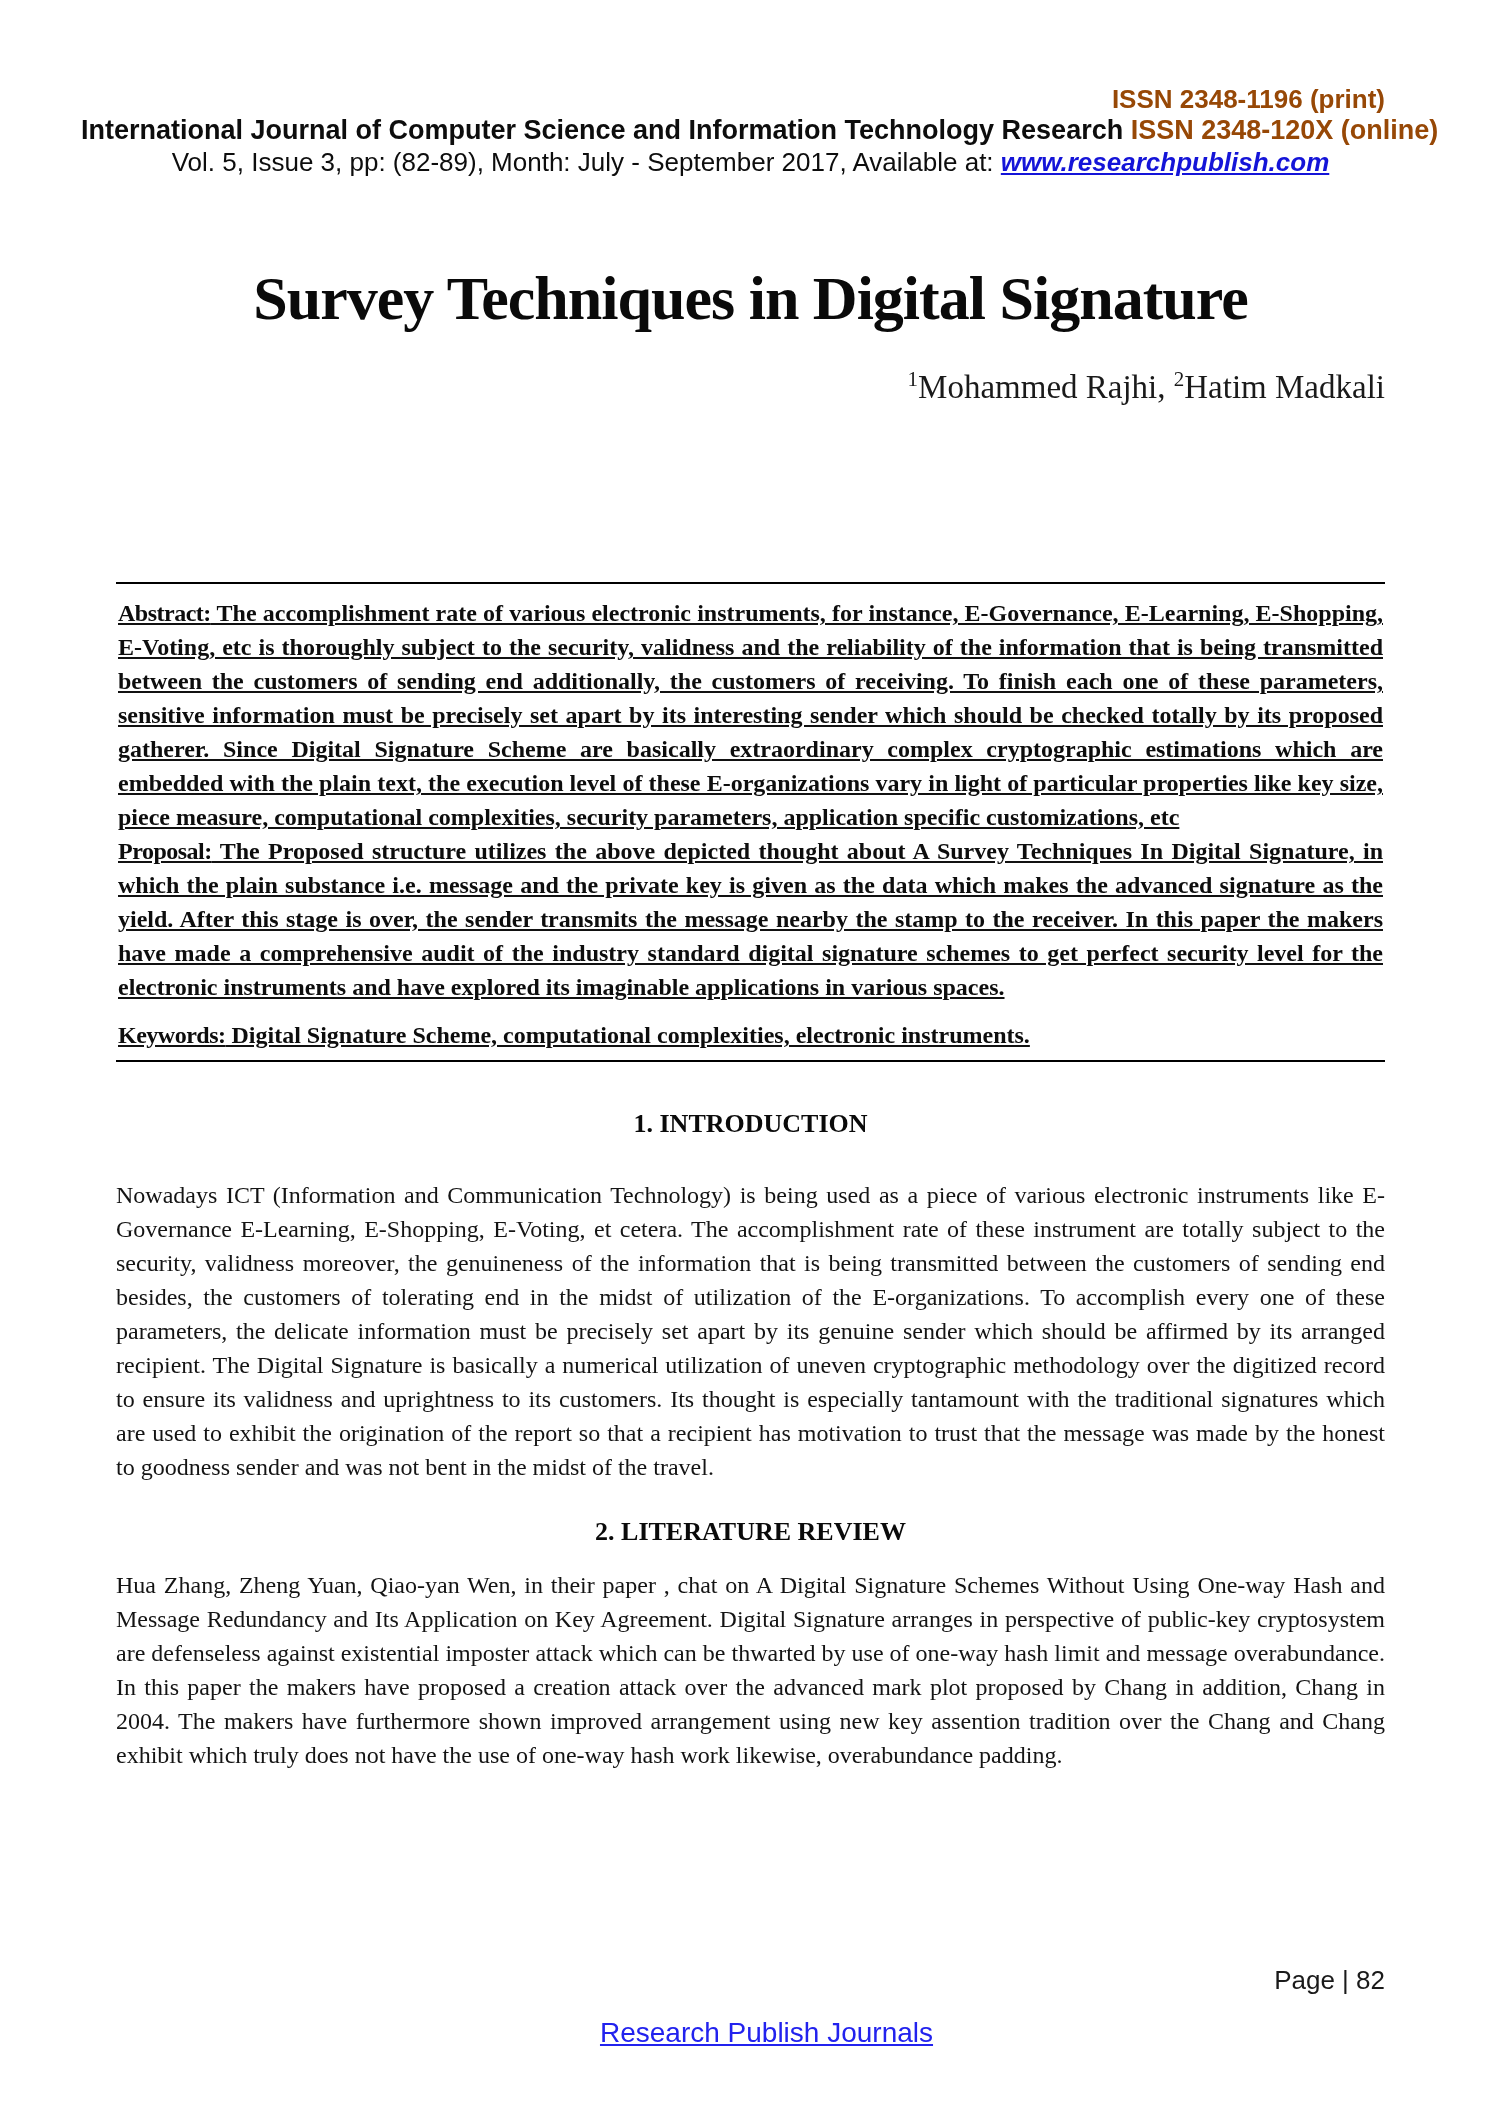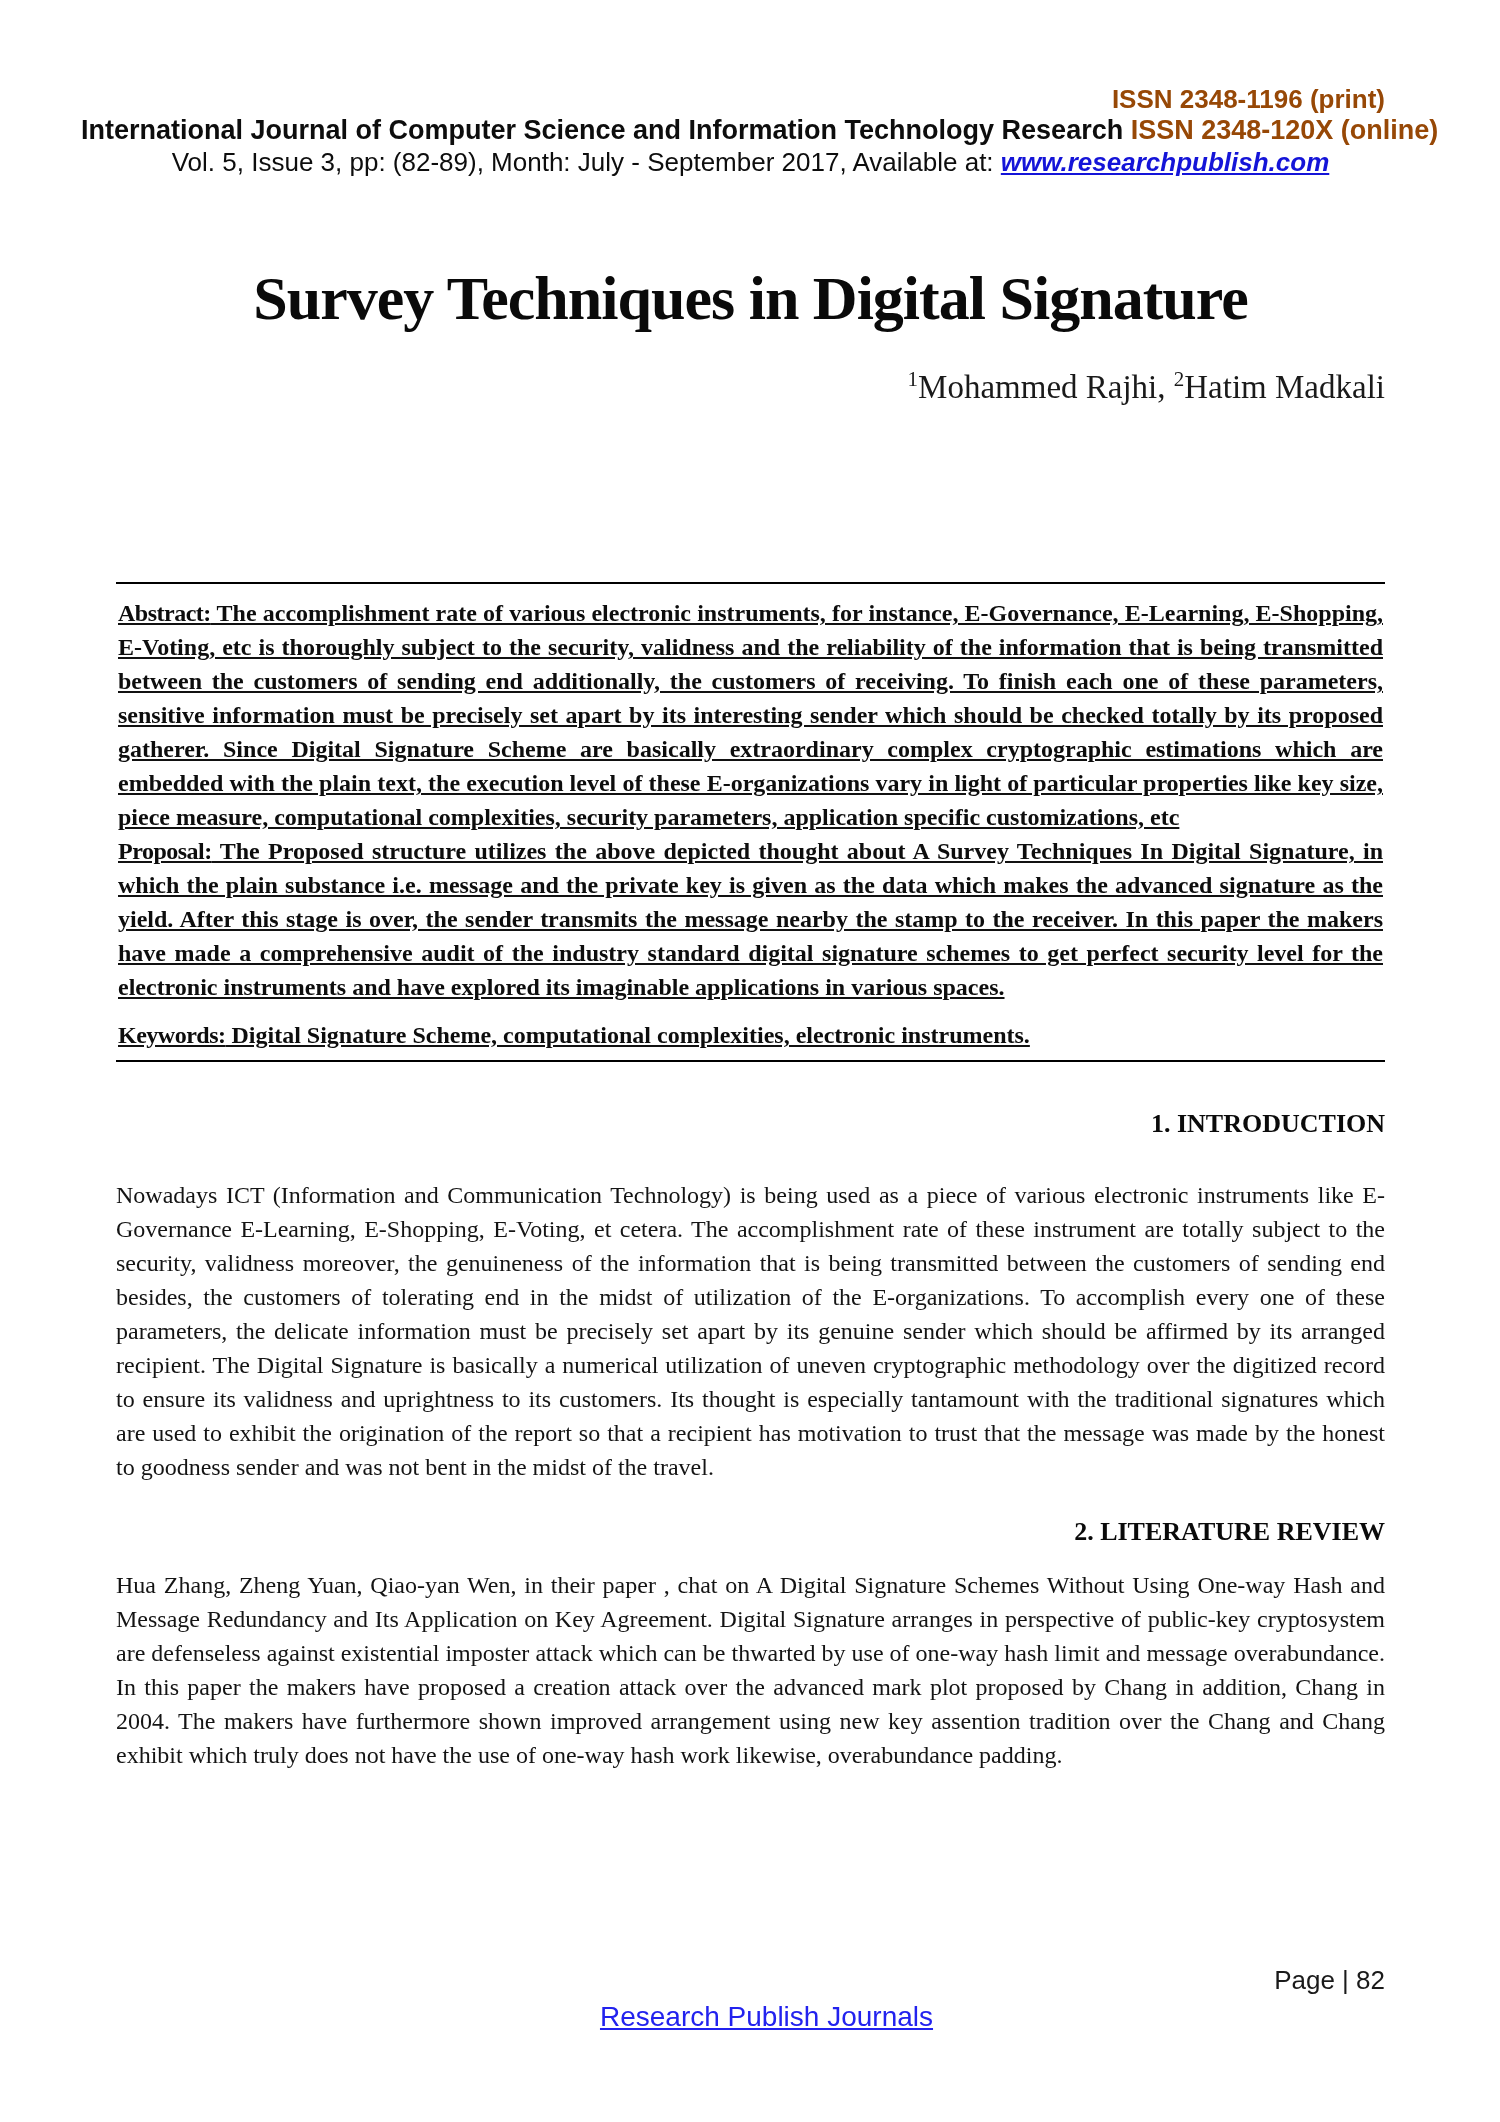--- a/index.html
+++ b/index.html
@@ -50,37 +50,37 @@
     text-decoration:underline;
   }
   .abstract-block p{
     margin:0;font-weight:bold;font-size:24px;line-height:34px;
     text-align:justify;color:#0d0d0d;
   }
   .abstract-block p.keywords{margin-top:14px;}
   .runin{letter-spacing:-0.5px;}
   
   .sec-heading{
-    text-align:right;font-weight:bold;font-size:26px;line-height:32px;
+    text-align:center;font-weight:bold;font-size:26px;line-height:32px;
     color:#0a0a0a;margin:0;
   }
   .sec-heading.first{margin-top:46px;}
   .sec-heading.second{margin-top:32px;}
   .sec-body{
     margin:0;font-size:24px;line-height:34px;text-align:justify;color:#141414;
   }
   .sec-body.intro{margin-top:38px;}
   .sec-body.lit{margin-top:20px;}
   
   .footer{
     position:absolute;left:148px;right:115px;top:1965px;
     font-family:"Liberation Sans","DejaVu Sans",sans-serif;
   }
   .page-num{text-align:right;font-size:26px;line-height:30px;color:#1a1a1a;}
-  .footer-link-row{text-align:center;margin-top:6px;font-size:28px;line-height:32px;}
+  .footer-link-row{text-align:center;margin-top:22px;font-size:28px;line-height:32px;}
   .footer-link{
     color:#2222ee;text-decoration:underline;cursor:pointer;
   }
 </style>
 </head>
 <body>
 
 <div class="page">
 
   <header class="hdr">

